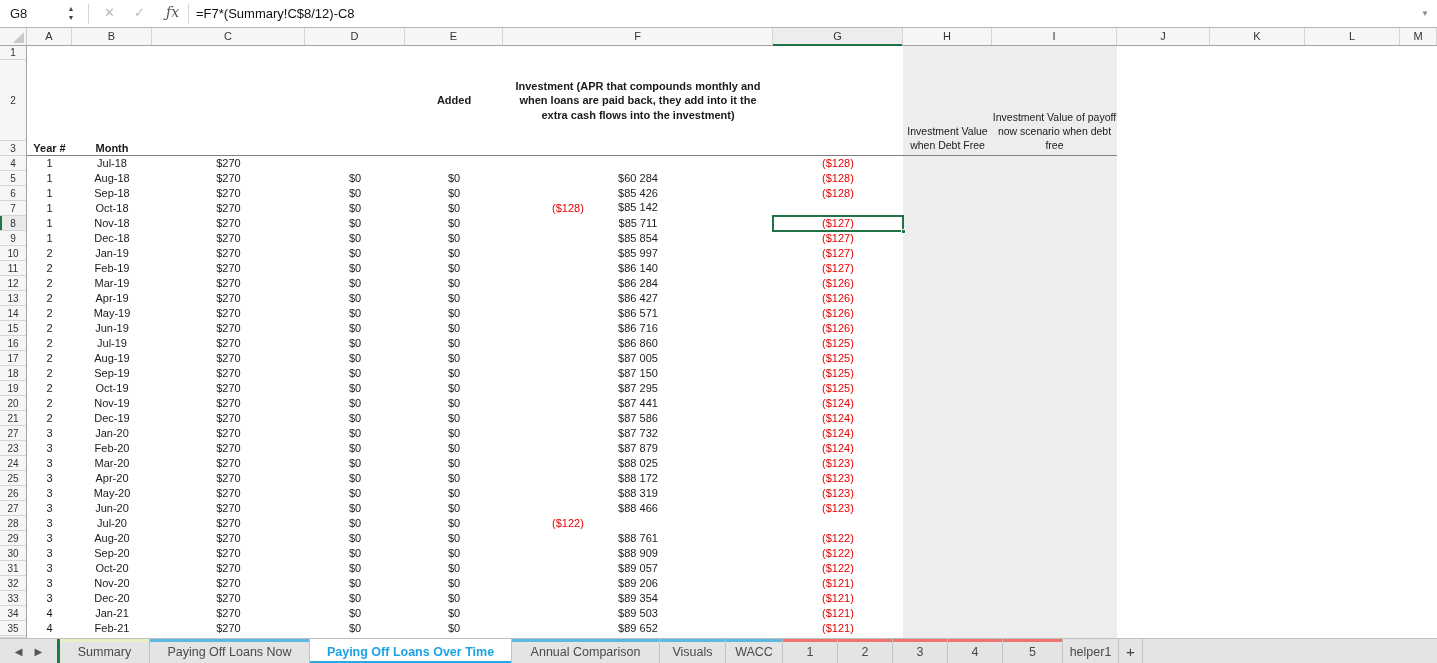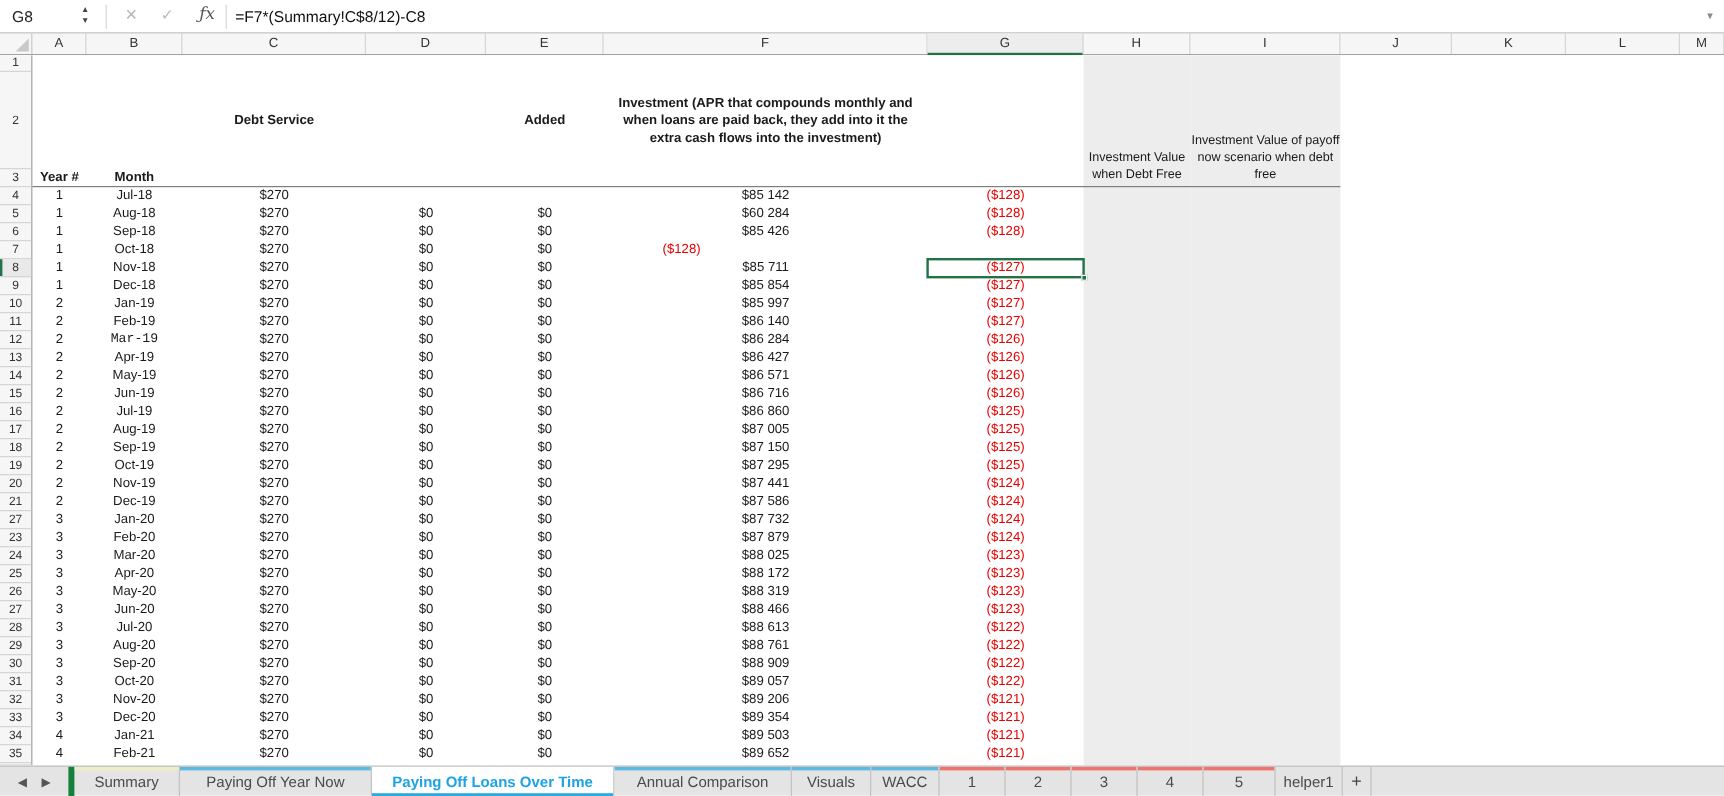--- a/index.html
+++ b/index.html
@@ -63,21 +63,21 @@
 
   
   .tab-bar { position:absolute; left:0; top:638px; width:1437px; height:25px;
     background:#e4e4e4; border-top:1px solid #bfbfbf; }
   .tab-nav { position:absolute; left:0; top:0; width:57px; height:25px;
     display:flex; align-items:center; justify-content:center; gap:12px; }
   .tab-arrow { font-size:10px; color:#555; cursor:default; }
   .tabs { position:absolute; left:57px; top:0; height:25px; display:flex; }
   .tab { position:relative; height:25px; display:flex; align-items:center; justify-content:center;
     font-size:12.5px; color:#4a4a4a; border-right:1px solid #c2c2c2; cursor:default; overflow:hidden; }
-  .tab:first-child { border-left:5px solid #15803d; }
+  .tab:first-child { border-left:3px solid #15803d; }
   .tab .strip { position:absolute; top:0; left:0; right:0; height:3px; }
   .tab.active { background:#fff; color:#1ca4e2; font-weight:bold; }
   .tab.active::after { content:""; position:absolute; left:0; right:0; bottom:0; height:3px; background:#29abe2; }
   .tab.add { font-size:15px; color:#444; font-weight:normal; }
 </style>
 </head>
 <body>
 
 <div class="formula-bar">
   <div class="name-box">
@@ -150,33 +150,32 @@
       <div class="row-h" style="height: 15px;">33</div>
       <div class="row-h" style="height: 15px;">34</div>
       <div class="row-h" style="height: 15px;">35</div>
       <div class="row-h" style="height: 2px;"></div>
     </div>
 
 <div class="gray-col" style="left: 903px; width: 89px;"></div>
     <div class="gray-label" style="left: 903px; width: 89px; top: 14px; height: 96px;">Investment Value when Debt Free</div>
     <div class="gray-col" style="left: 992px; width: 125px;"></div>
     <div class="gray-label" style="left: 992px; width: 125px; top: 14px; height: 96px;">Investment Value of payoff now scenario when debt free</div>
-    <div class="hcell" style="left: 152px; width: 153px; top: 14px; height: 81px; padding: 0px 8px;">Debt Service</div>
     <div class="hcell" style="left: 503px; width: 270px; top: 14px; height: 81px; padding: 0px 8px;">Investment (APR that compounds monthly and when loans are paid back, they add into it the extra cash flows into the investment)</div>
     <div class="hcell" style="left: 405px; width: 98px; top: 14px; height: 81px; padding: 0px 8px;">Added</div>
     <div class="r3cell bold" style="left: 27px; width: 45px; top: 95px;">Year #</div>
     <div class="r3cell bold" style="left: 72px; width: 80px; top: 95px;">Month</div>
     <div class="r3-border" style="left: 27px; top: 109px; width: 1090px;"></div>
     <div class="srow" style="top: 110px;">
       <div class="cell" style="width: 45px;">1</div>
       <div class="cell" style="width: 80px;">Jul-18</div>
       <div class="cell" style="width: 153px;">$270</div>
       <div class="cell" style="width: 100px;"></div>
       <div class="cell" style="width: 98px;"></div>
-      <div class="cell" style="width: 270px;">$85 142</div>
+      <div class="cell" style="width: 270px; margin-top: 44px;">$85 142</div>
       <div class="cell neg" style="width: 130px;">($128)</div>
     </div>
     <div class="srow" style="top: 125px;">
       <div class="cell" style="width: 45px;">1</div>
       <div class="cell" style="width: 80px;">Aug-18</div>
       <div class="cell" style="width: 153px;">$270</div>
       <div class="cell" style="width: 100px;">$0</div>
       <div class="cell" style="width: 98px;">$0</div>
       <div class="cell" style="width: 270px;">$60 284</div>
       <div class="cell neg" style="width: 130px;">($128)</div>
@@ -229,21 +228,21 @@
       <div class="cell" style="width: 45px;">2</div>
       <div class="cell" style="width: 80px;">Feb-19</div>
       <div class="cell" style="width: 153px;">$270</div>
       <div class="cell" style="width: 100px;">$0</div>
       <div class="cell" style="width: 98px;">$0</div>
       <div class="cell" style="width: 270px;">$86 140</div>
       <div class="cell neg" style="width: 130px;">($127)</div>
     </div>
     <div class="srow" style="top: 230px;">
       <div class="cell" style="width: 45px;">2</div>
-      <div class="cell" style="width: 80px; font-family: Liberation Mono, monospace;">Mar-19</div>
+      <div class="cell" style="width: 80px;">Mar-19</div>
       <div class="cell" style="width: 153px;">$270</div>
       <div class="cell" style="width: 100px;">$0</div>
       <div class="cell" style="width: 98px;">$0</div>
       <div class="cell" style="width: 270px;">$86 284</div>
       <div class="cell neg" style="width: 130px;">($126)</div>
     </div>
     <div class="srow" style="top: 245px;">
       <div class="cell" style="width: 45px;">2</div>
       <div class="cell" style="width: 80px;">Apr-19</div>
       <div class="cell" style="width: 153px;">$270</div>
@@ -377,21 +376,20 @@
       <div class="cell" style="width: 98px;">$0</div>
       <div class="cell" style="width: 270px;">$88 466</div>
       <div class="cell neg" style="width: 130px;">($123)</div>
     </div>
     <div class="srow" style="top: 470px;">
       <div class="cell" style="width: 45px;">3</div>
       <div class="cell" style="width: 80px;">Jul-20</div>
       <div class="cell" style="width: 153px;">$270</div>
       <div class="cell" style="width: 100px;">$0</div>
       <div class="cell" style="width: 98px;">$0</div>
-      <div class="cell" style="width: 270px;">$88 613</div>
       <div class="cell neg" style="width: 130px;">($122)</div>
     </div>
     <div class="srow" style="top: 485px;">
       <div class="cell" style="width: 45px;">3</div>
       <div class="cell" style="width: 80px;">Aug-20</div>
       <div class="cell" style="width: 153px;">$270</div>
       <div class="cell" style="width: 100px;">$0</div>
       <div class="cell" style="width: 98px;">$0</div>
       <div class="cell" style="width: 270px;">$88 761</div>
       <div class="cell neg" style="width: 130px;">($122)</div>
@@ -471,21 +469,21 @@
     <span class="tab-arrow">◀</span>
     <span class="tab-arrow">▶</span>
   </div>
   <div class="tabs">
       <div class="tab" style="width: 93px;">
         <div class="strip" style="background: rgb(237, 238, 198);"></div>
         <span>Summary</span>
       </div>
       <div class="tab" style="width: 160px;">
         <div class="strip" style="background: rgb(92, 185, 226);"></div>
-        <span>Paying Off Year Now</span>
+        <span>Paying Off Loans Now</span>
       </div>
       <div class="tab active" style="width: 202px;">
         <span>Paying Off Loans Over Time</span>
       </div>
       <div class="tab" style="width: 148px;">
         <div class="strip" style="background: rgb(92, 185, 226);"></div>
         <span>Annual Comparison</span>
       </div>
       <div class="tab" style="width: 66px;">
         <div class="strip" style="background: rgb(92, 185, 226);"></div>

